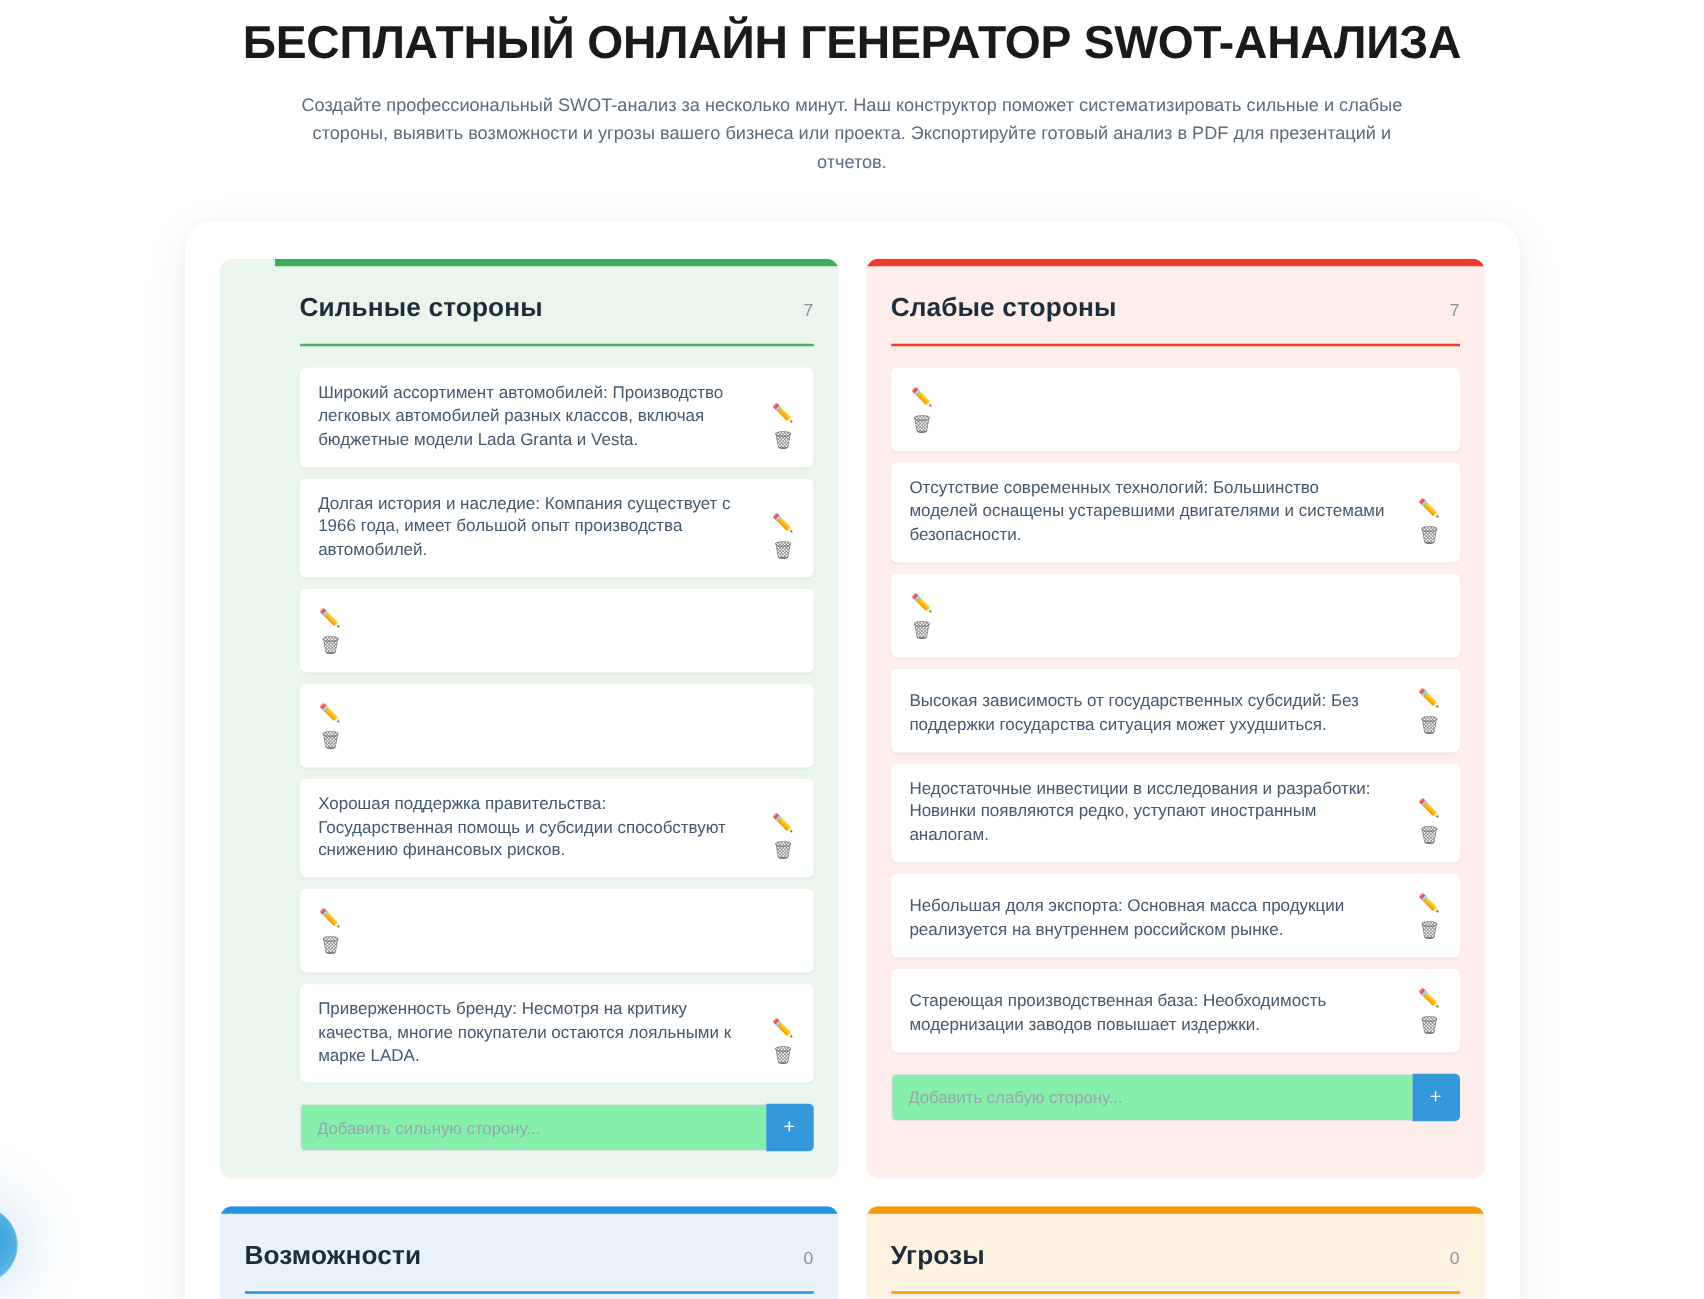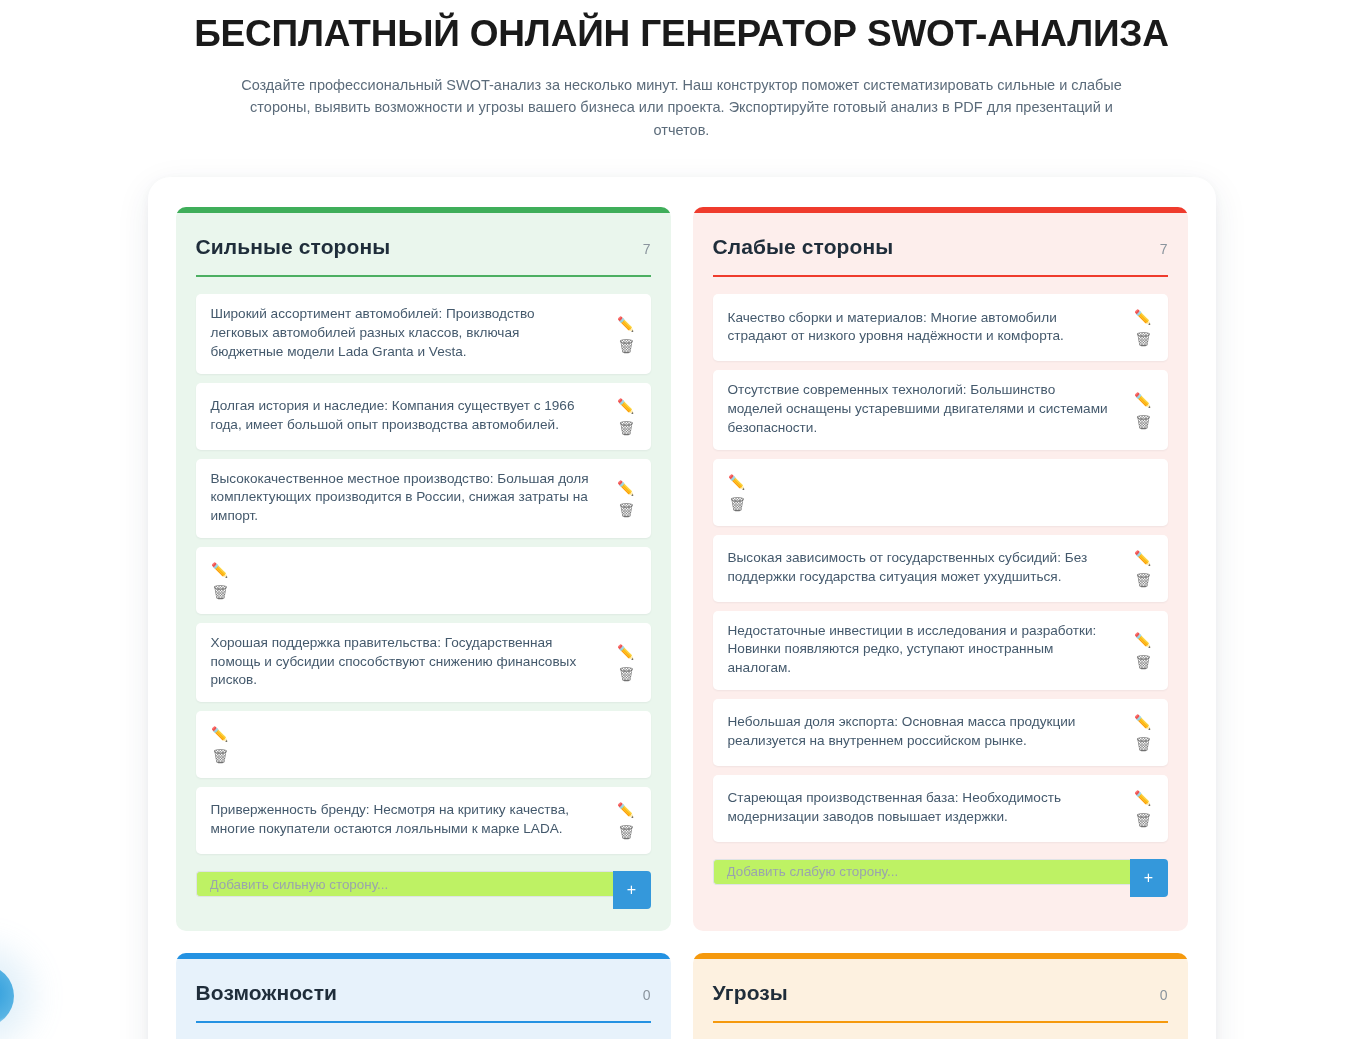--- a/index.html
+++ b/index.html
@@ -113,21 +113,21 @@
     display: flex;
     flex-direction: column;
     gap: 9px;
   }
 
   .item {
     background: #ffffff;
     border-radius: 5px;
     padding: 11px 14px 12px 15px;
     display: flex;
-    align-items: center;
+    align-items: flex-end;
     justify-content: space-between;
     gap: 24px;
     box-shadow: 0 1px 2px rgba(30, 45, 60, 0.055);
   }
 
   .item-text {
     font-size: 13.6px;
     line-height: 1.38;
     color: #44596c;
     flex: 1 1 auto;
@@ -159,25 +159,25 @@
   .act-icon.trash { opacity: 0.55; filter: grayscale(100%); }
 
   
   .add-row {
     display: flex;
     margin-top: 17px;
   }
 
   .add-input {
     flex: 1 1 auto;
-    height: 26px;
+    height: 38px;
     border: 1px solid #dfe3e6;
     border-right: none;
     border-radius: 4px 0 0 4px;
-    background: #bef264;
+    background: #86efac;
     padding: 0 13px;
     font-family: inherit;
     font-size: 13.4px;
     color: #44596c;
     outline: none;
   }
 
   .add-input::placeholder { color: #9aa4ad; }
 
   .add-btn {
@@ -187,21 +187,21 @@
     border-radius: 0 4px 4px 0;
     background: #3498db;
     color: #ffffff;
     font-size: 16px;
     line-height: 1;
     cursor: pointer;
     font-family: inherit;
   }
 
   
-  .quad.strengths      { background: #eaf6ed; }
+  .quad.strengths      { background: #eaf6ed; padding-left: 44px; }
   .quad.strengths .quad-accent { background: #3fae5a; }
   .quad.strengths .quad-rule   { background: #4caf62; }
 
   .quad.weaknesses     { background: #fdeeec; }
   .quad.weaknesses .quad-accent { background: #ef3b2d; }
   .quad.weaknesses .quad-rule   { background: #ef3b2d; }
 
   .quad.opportunities  { background: #e7f2fb; }
   .quad.opportunities .quad-accent { background: #2492e2; }
   .quad.opportunities .quad-rule   { background: #2492e2; }
@@ -256,21 +256,20 @@
               </div>
             </div>
             <div class="item">
               <div class="item-text">Долгая история и наследие: Компания существует с 1966 года, имеет большой опыт производства автомобилей.</div>
               <div class="item-actions">
                 <button class="act-icon pencil">✏️</button>
                 <button class="act-icon trash">🗑</button>
               </div>
             </div>
             <div class="item">
-              <div class="item-text">Высококачественное местное производство: Большая доля комплектующих производится в России, снижая затраты на импорт.</div>
               <div class="item-actions">
                 <button class="act-icon pencil">✏️</button>
                 <button class="act-icon trash">🗑</button>
               </div>
             </div>
             <div class="item">
               <div class="item-actions">
                 <button class="act-icon pencil">✏️</button>
                 <button class="act-icon trash">🗑</button>
               </div>
@@ -306,21 +305,20 @@
     <section class="quad weaknesses">
       <div class="quad-accent"></div>
       <div class="quad-body">
         <div class="quad-head">
           <span class="quad-title">Слабые стороны</span>
           <span class="quad-count">7</span>
         </div>
         <div class="quad-rule"></div>
         <div class="item-list">
             <div class="item">
-              <div class="item-text">Качество сборки и материалов: Многие автомобили страдают от низкого уровня надёжности и комфорта.</div>
               <div class="item-actions">
                 <button class="act-icon pencil">✏️</button>
                 <button class="act-icon trash">🗑</button>
               </div>
             </div>
             <div class="item">
               <div class="item-text">Отсутствие современных технологий: Большинство моделей оснащены устаревшими двигателями и системами безопасности.</div>
               <div class="item-actions">
                 <button class="act-icon pencil">✏️</button>
                 <button class="act-icon trash">🗑</button>

